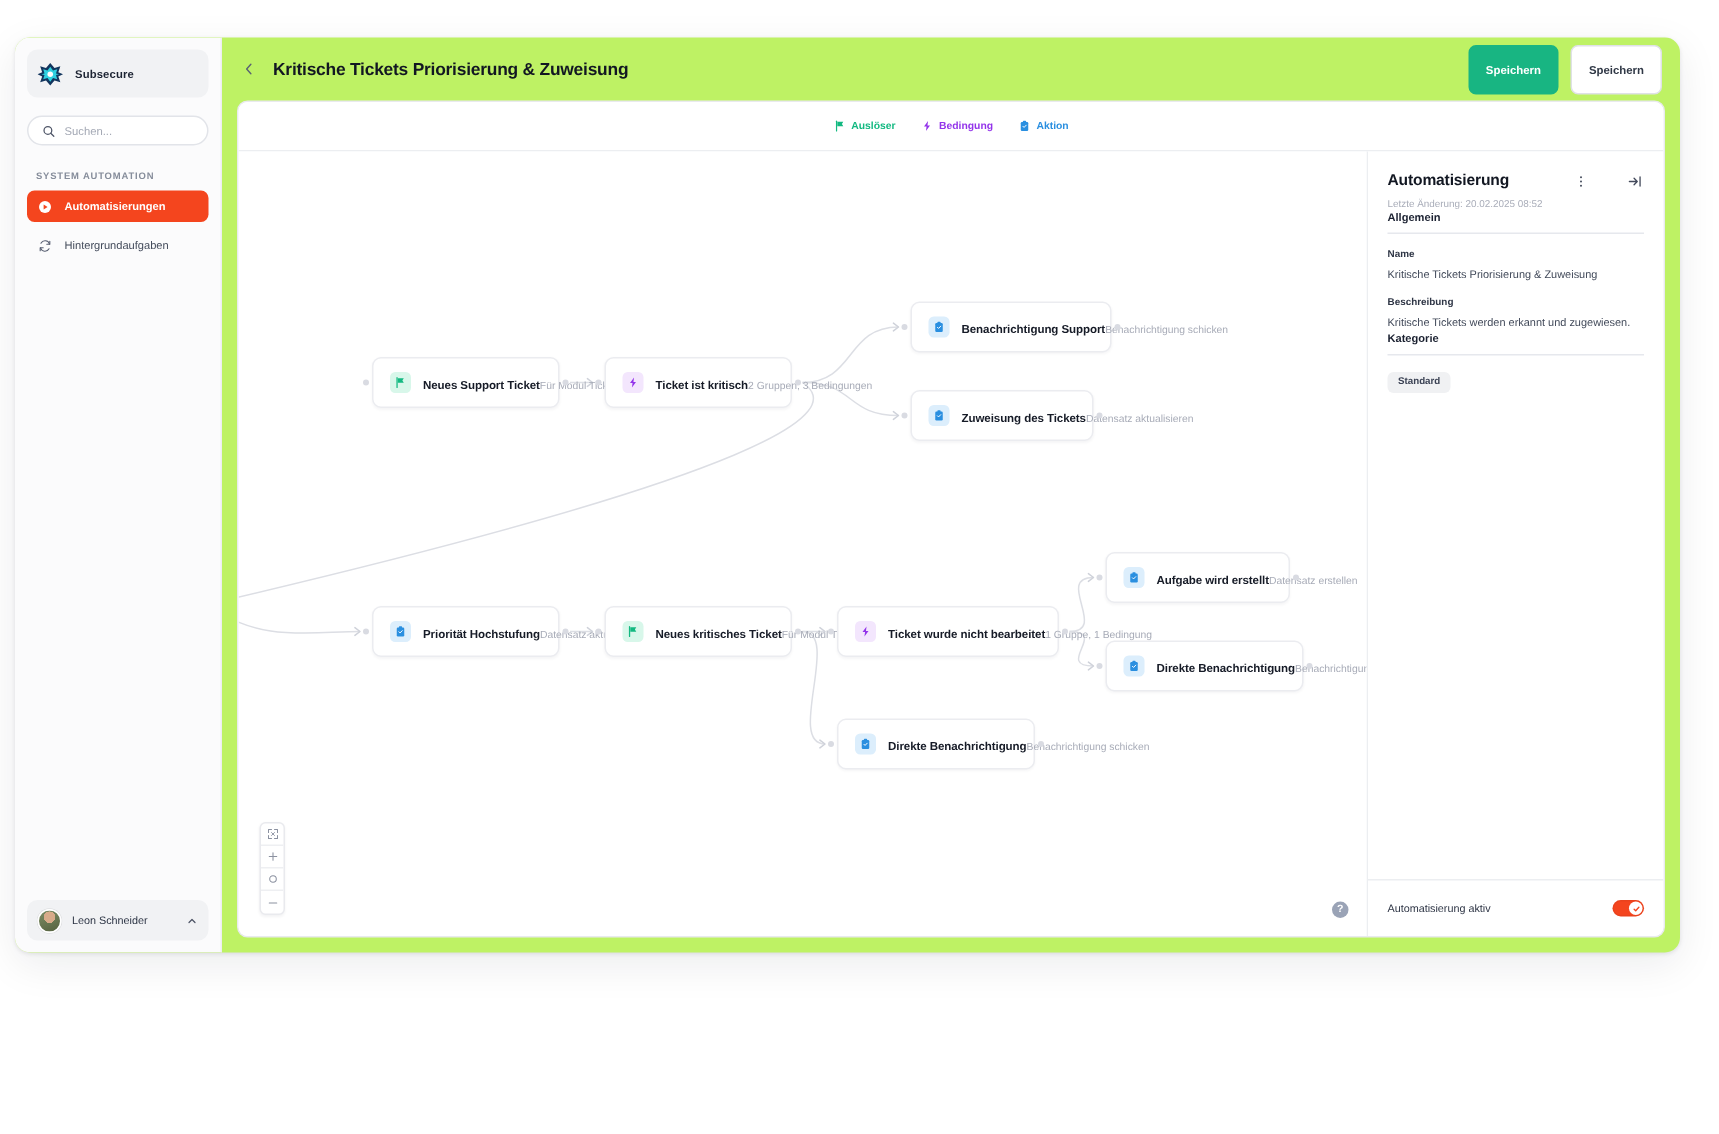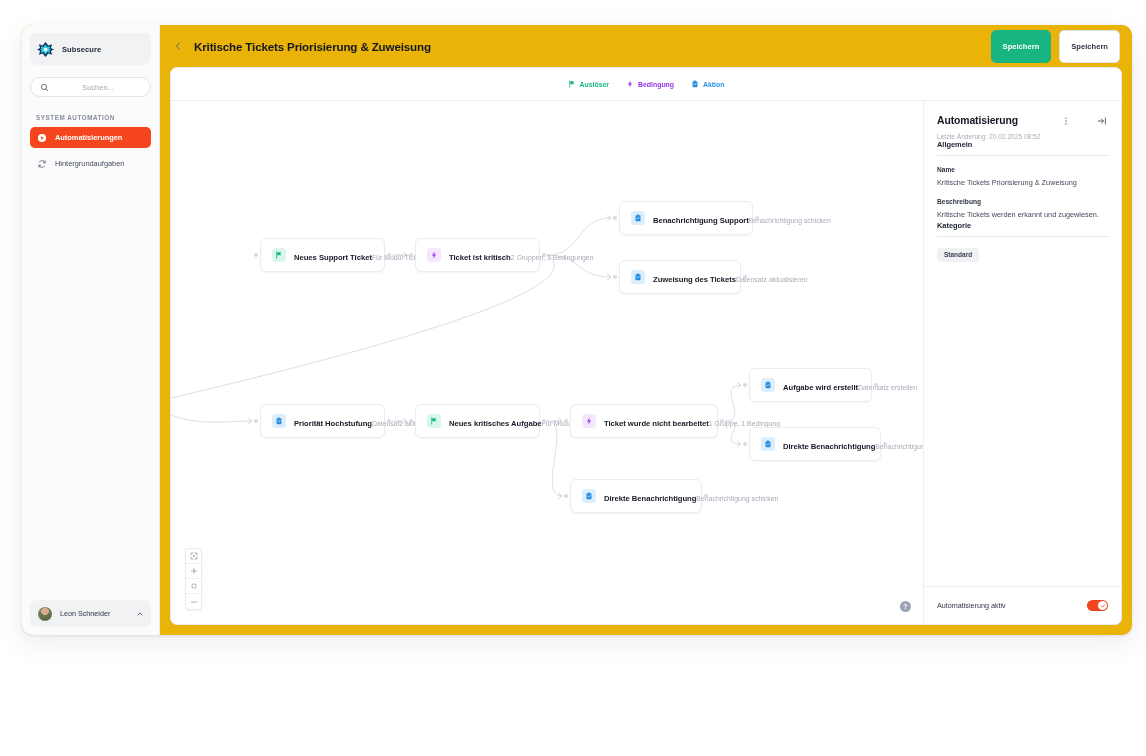--- a/index.html
+++ b/index.html
@@ -4,23 +4,23 @@
 <style>
   * { box-sizing: border-box; margin: 0; padding: 0; }
   html, body {
     width: 1146px; height: 756px;
     background: #ffffff;
     font-family: "Liberation Sans", sans-serif;
     -webkit-font-smoothing: antialiased;
     overflow: hidden;
   }
   #app {
-    position: absolute; left: 22px; top: 25px;
+    position: absolute; left: 10px; top: 25px;
     width: 1110px; height: 610px;
-    background: #eab308;
+    background: #bef264;
     border-radius: 10px;
     box-shadow: 0 1px 3px rgba(16,24,40,.10), 0 8px 28px rgba(16,24,40,.08);
     display: flex;
     overflow: hidden;
   }
 
   
   .sidebar {
     width: 138px; flex: 0 0 138px;
     background: #fbfbfc;
@@ -44,21 +44,21 @@
     border: 1px solid #e2e4e9;
     border-radius: 999px;
     background: #ffffff;
     display: flex; align-items: center; gap: 6px;
     padding: 0 9px;
   }
   .search-box svg { flex: 0 0 9px; }
   .search-input {
     border: 0; outline: 0; background: transparent;
     font-family: inherit; font-size: 7.5px; color: #1d2433;
-    width: 100%; padding: 0; text-align: center;
+    width: 100%; padding: 0;
   }
   .search-input::placeholder { color: #a3a8b4; }
 
   .nav-section-title {
     margin: 17px 0 6px 6px;
     font-size: 6.3px; font-weight: 700; letter-spacing: .55px;
     color: #868d9b; text-transform: uppercase;
   }
   .nav-item {
     display: flex; align-items: center; gap: 8px;
@@ -414,21 +414,21 @@
                 <span class="port out"></span>
               </div>
               <div class="node" style="left: 244px; top: 303px; width: 125px; height: 34px;">
                 <span class="port in"></span>
                 <span class="node-ico ico-trigger">
                   <svg width="8" height="8" viewBox="0 0 16 16">
                     <path d="M3.4 1.6v13" stroke="#13b981" stroke-width="1.7" stroke-linecap="round"></path>
                     <path d="M4.4 2.4h8l-1.9 3 1.9 3h-8Z" fill="#13b981"></path>
                   </svg>
                 </span>
-                <span class="node-txt"><span class="node-title">Neues kritisches Aufgabe</span><span class="node-sub">Für Modul Tickets</span></span>
+                <span class="node-txt"><span class="node-title">Neues kritisches Ticket</span><span class="node-sub">Für Modul Tickets</span></span>
                 <span class="port out"></span>
               </div>
               <div class="node" style="left: 399px; top: 303px; width: 148px; height: 34px;">
                 <span class="port in"></span>
                 <span class="node-ico ico-condition">
                   <svg width="8" height="8" viewBox="0 0 16 16">
                     <path d="M9.4 1.2 4 8.8h3.4l-.8 6 5.4-7.6H8.6Z" fill="#9333ea"></path>
                   </svg>
                 </span>
                 <span class="node-txt"><span class="node-title">Ticket wurde nicht bearbeitet</span><span class="node-sub">1 Gruppe, 1 Bedingung</span></span>

